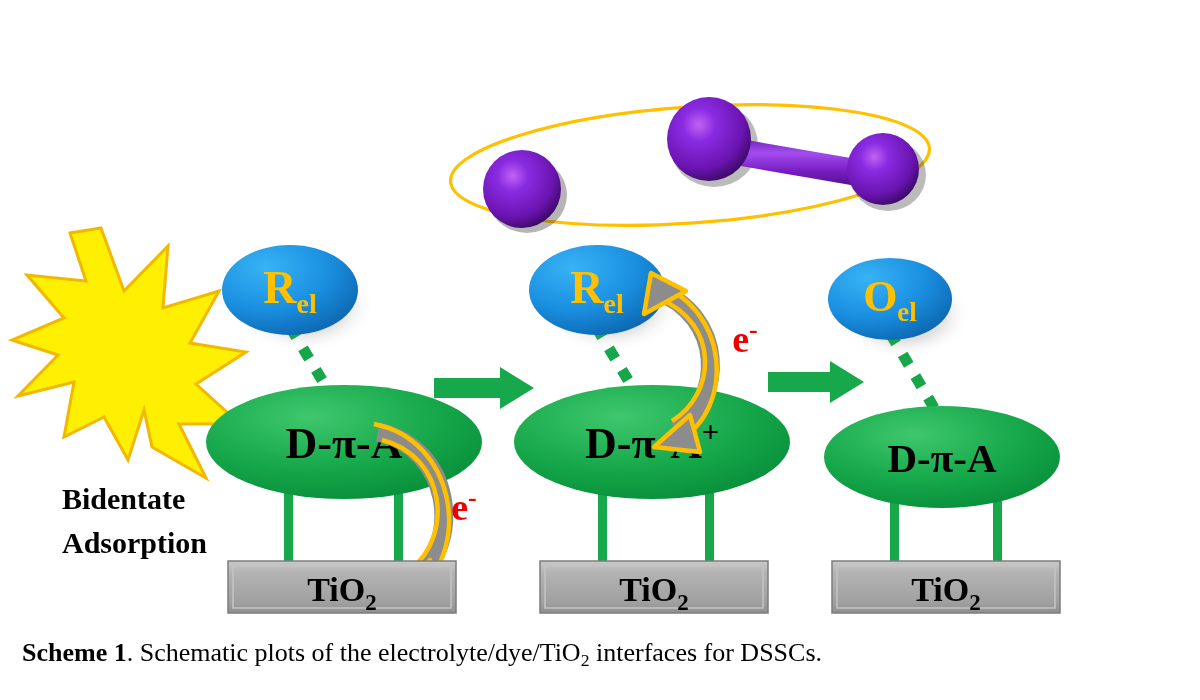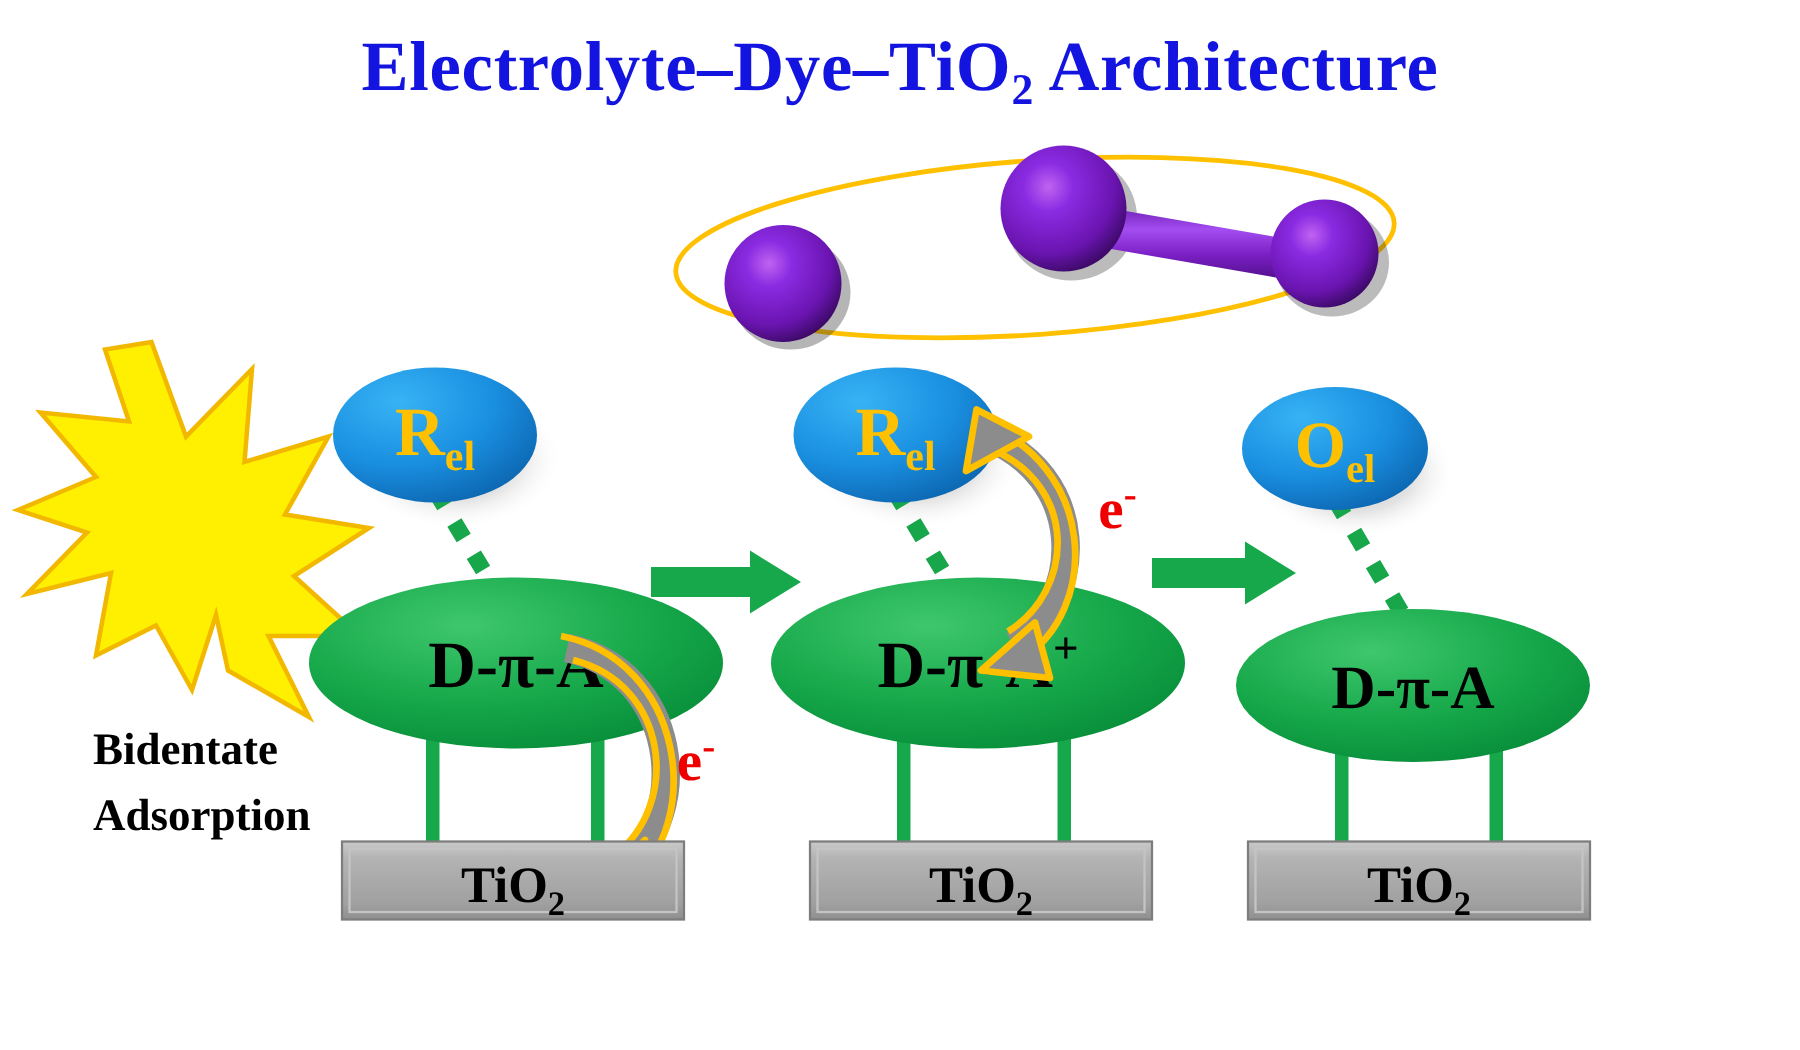--- a/index.html
+++ b/index.html
@@ -89,23 +89,20 @@
     font-weight: bold;
     fill: #000000;
     font-size: 30px;
   }
 </style>
 </head>
 <body>
 
 <div id="scheme-root">
 
-  <div class="title">
-    <span>Electrolyte–Dye–TiO</span><sub>2</sub><span> Architecture</span>
-  </div>
 
   <svg id="scene" viewBox="0 0 1200 700">
     <defs>
       <radialGradient id="gradBlue" cx="32%" cy="25%" r="85%">
         <stop offset="0%" stop-color="#37b3f5"></stop>
         <stop offset="55%" stop-color="#1a8fe0"></stop>
         <stop offset="100%" stop-color="#0b63ad"></stop>
       </radialGradient>
       <radialGradient id="gradGreen" cx="38%" cy="28%" r="82%">
         <stop offset="0%" stop-color="#3fc76d"></stop>
@@ -263,14 +260,17 @@
         <tspan>TiO</tspan><tspan font-size="23" dy="9">2</tspan>
       </text>
     </g>
 
     <g>
       <text class="lbl-bident" x="62" y="509">Bidentate</text>
       <text class="lbl-bident" x="62" y="553">Adsorption</text>
     </g>
   </svg>
 
+  <div class="caption">
+    <b>Scheme 1</b><span>. Schematic plots of the electrolyte/dye/TiO</span><sub>2</sub><span> interfaces for DSSCs.</span>
+  </div>
 
 </div>
 
 </body></html>

